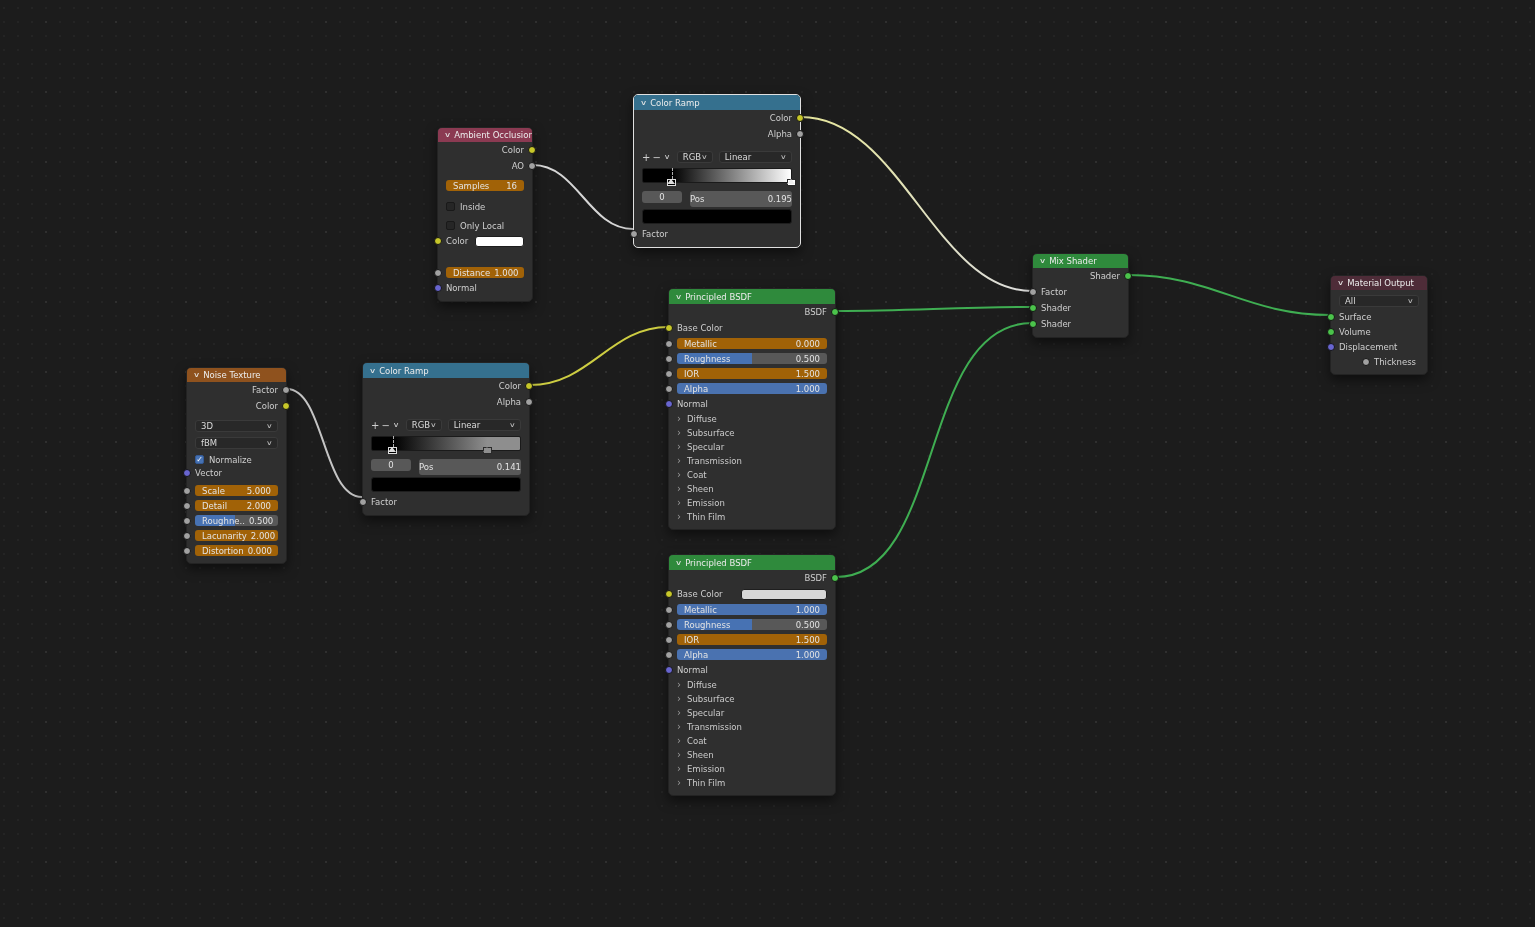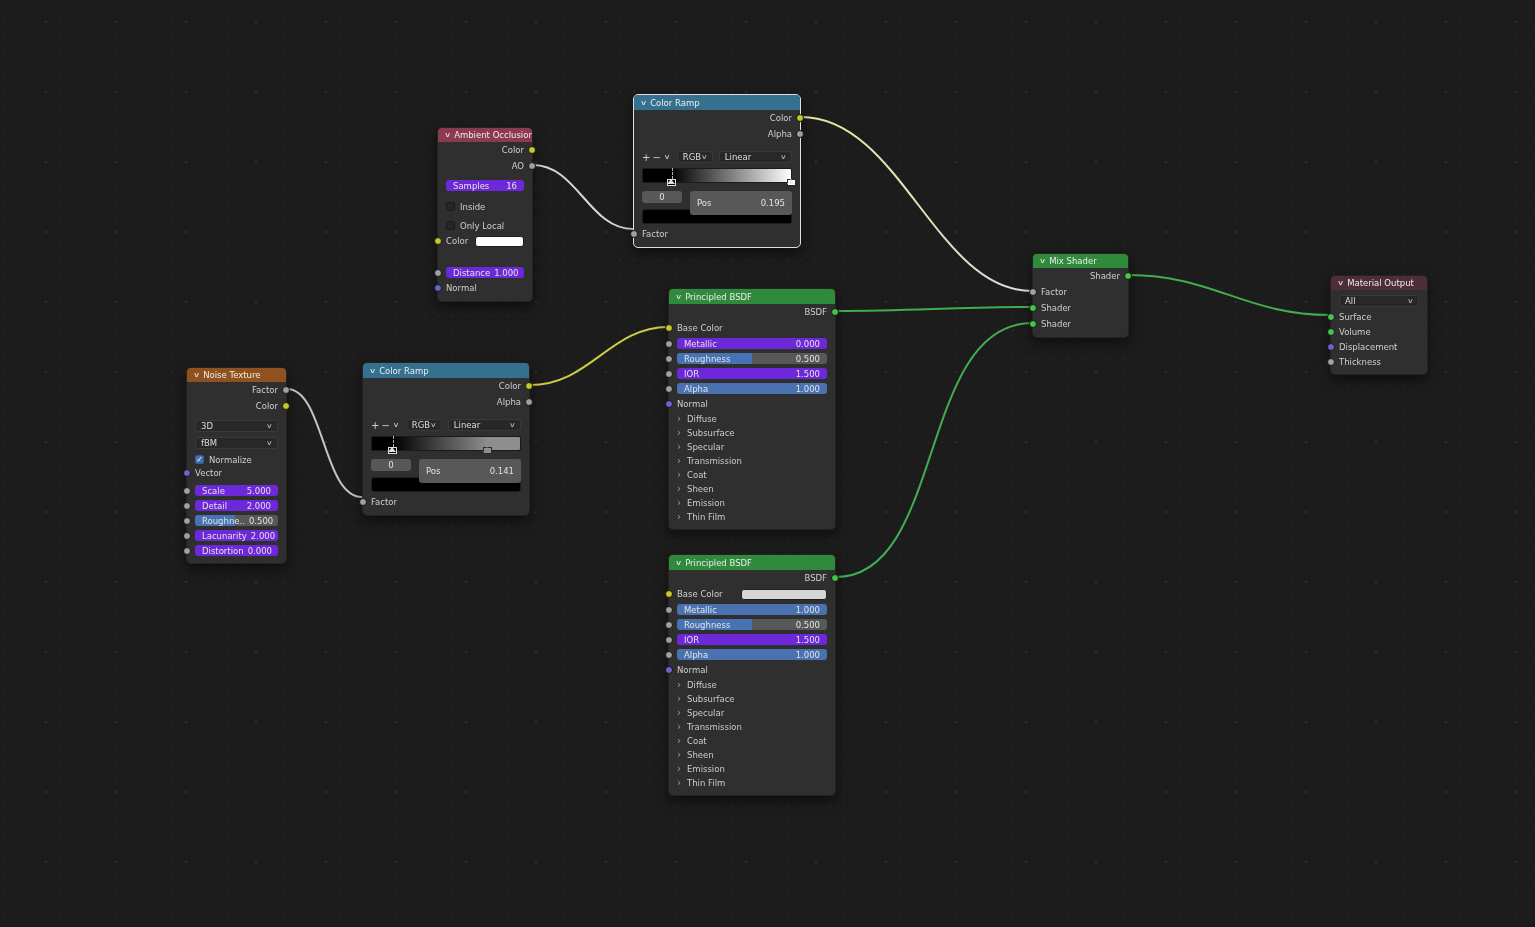--- a/index.html
+++ b/index.html
@@ -34,21 +34,21 @@
   .row{position:relative;display:flex;align-items:center;padding:0 8px;box-sizing:border-box;}
   .out{height:16px;justify-content:flex-end;}
   .in{height:16px;justify-content:flex-start;gap:0;}
   .lbl{white-space:nowrap;}
   .socket{position:absolute;width:8px;height:8px;border-radius:50%;
           border:1px solid #141414;box-sizing:border-box;top:50%;margin-top:-4px;z-index:3;}
   .socket.sl{left:-4px;} .socket.sr{right:-4px;}
   .s-yellow{background:#c7c729;} .s-gray{background:#a1a1a1;}
   .s-green{background:#4bc34b;} .s-purple{background:#6865d0;}
   .frow{height:15px;}
-  .field{flex:1;height:11px;background:#6d28d9;border-radius:3px;display:flex;
+  .field{flex:1;height:11px;background:#a16207;border-radius:3px;display:flex;
          align-items:center;justify-content:space-between;padding:0 7px;color:#e3e3e3;
          overflow:hidden;white-space:nowrap;}
   .field .fv{margin-left:4px;}
   .crow{height:11px;margin-top:8px;gap:5px;}
   .cb{width:9px;height:9px;border-radius:2px;background:#262626;border:1px solid #191919;
       box-sizing:border-box;flex:none;font-size:8px;line-height:8px;text-align:center;color:#fff;}
   .cb.on{background:#4772b3;border-color:#335a96;}
   .drow{height:12px;}
   .dd{flex:1;height:12px;background:#282828;border:1px solid #3a3a3a;border-radius:3px;
       display:flex;align-items:center;justify-content:space-between;padding:0 5px;color:#dcdcdc;
@@ -65,22 +65,22 @@
   .dd.ddint{flex:1;margin-left:4px;gap:30px;}
   .rampbar{position:relative;height:13px;margin:4px 8px 0;border:1px solid #1a1a1a;border-radius:2px;}
   .rdash{position:absolute;top:-1px;bottom:-1px;border-left:1px dashed rgba(235,235,235,.75);}
   .rh{position:absolute;bottom:-4px;width:9px;margin-left:-4.5px;z-index:3;}
   .rh .tri{width:0;height:0;margin:0 auto;border-left:4.5px solid transparent;
            border-right:4.5px solid transparent;}
   .rh .sq{width:9px;height:7px;box-sizing:border-box;}
   .posrow{height:12px;margin-top:8px;display:flex;gap:8px;padding:0 8px;}
   .pidx{width:40px;flex:none;justify-content:center;height:12px;background:#585858;
         border-radius:3px;display:flex;align-items:center;color:#e3e3e3;}
-  .pfield{flex:1;height:24px;background:#585858;border-radius:3px;display:flex;
-          align-items:center;justify-content:space-between;padding:0 7px;color:#e3e3e3;}
+  .pfield{flex:1;height:16px;background:#585858;border-radius:3px;display:flex;
+          align-items:center;justify-content:space-between;padding:0 0;color:#e3e3e3;}
   .swatchbar{height:13px;margin:6px 8px 0;background:#000;border:1px solid #1e1e1e;border-radius:3px;}
   .facrow{margin-top:2px;}
   .swatch{height:11px;border-radius:3px;margin-left:auto;border:1px solid #1e1e1e;box-sizing:border-box;}
 </style>
 </head>
 <body>
 
 <div class="canvas">
 
   <svg class="wires" width="1535" height="927">
@@ -518,19 +518,19 @@
       <span class="lbl">Surface</span>
     </div>
     <div class="row in" style="height:15px;">
       <span class="socket sl s-green"></span>
       <span class="lbl">Volume</span>
     </div>
     <div class="row in" style="height:15px;">
       <span class="socket sl s-purple"></span>
       <span class="lbl">Displacement</span>
     </div>
-    <div class="row in" style="height:15px;">
+    <div class="row in" style="height:15px;margin-left:35px;">
       <span class="socket sl s-gray"></span>
       <span class="lbl">Thickness</span>
     </div>
   </div>
 
 </div>
 
 </body></html>

